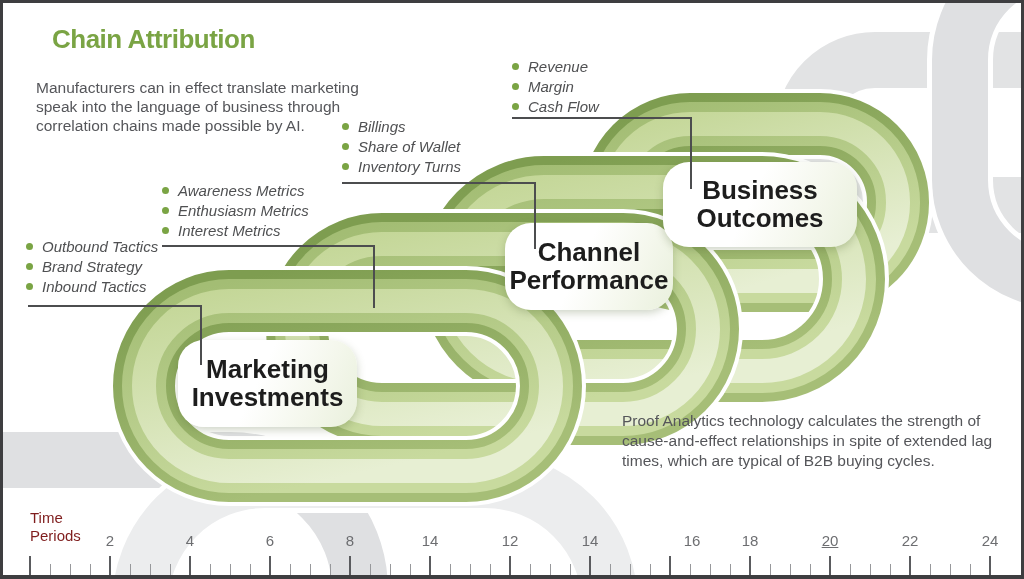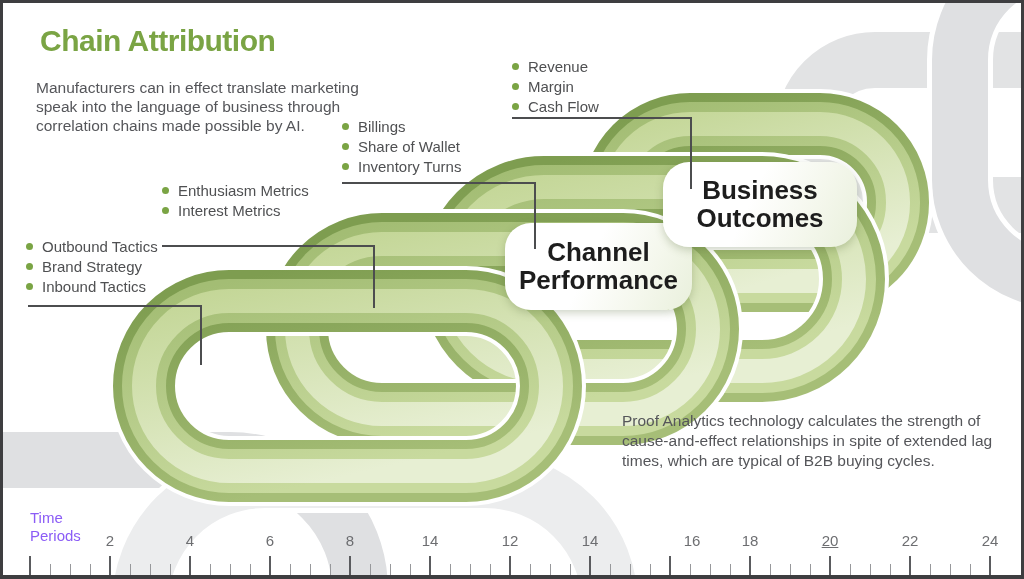--- a/index.html
+++ b/index.html
@@ -5,48 +5,48 @@
   html,body{margin:0;padding:0;background:#888;}
   *{box-sizing:border-box;}
   .stage{
     position:relative;width:1024px;height:579px;background:#ffffff;
     overflow:hidden;font-family:"Liberation Sans",sans-serif;
   }
   .frame{position:absolute;inset:0;border:3px solid #3e3e40;border-bottom-width:4px;z-index:30;pointer-events:none;}
   svg.chain{position:absolute;left:0;top:0;z-index:1;}
 
   .page-title{
-    position:absolute;left:40px;top:24px;margin:0;z-index:7;
-    font-size:30px;font-weight:700;color:#7aa444;letter-spacing:-0.5px;
+    position:absolute;left:52px;top:24px;margin:0;z-index:7;
+    font-size:26px;font-weight:700;color:#7aa444;letter-spacing:-0.5px;
   }
   .intro{
     position:absolute;left:36px;top:78px;margin:0;z-index:7;
     font-size:15.5px;line-height:19px;color:#55565a;white-space:pre-line;
   }
   .note{
     position:absolute;left:622px;top:411px;margin:0;z-index:7;
     font-size:15.5px;line-height:20px;color:#55565a;white-space:pre-line;
   }
 
-  ul.metrics{position:absolute;margin:0;padding:0;list-style:none;z-index:7;}
+  ul.metrics{position:absolute;margin:0;padding:0;list-style:none;z-index:7;font-style:italic;}
   ul.metrics li{position:relative;padding-left:16px;height:20px;font-size:15px;color:#4f5052;white-space:nowrap;}
   ul.metrics .dot{position:absolute;left:0;top:5px;width:7px;height:7px;border-radius:50%;background:#7aa444;}
 
   .connector{position:absolute;background:#4c4d4f;z-index:6;}
 
   .link-label{
     position:absolute;z-index:5;display:flex;align-items:center;justify-content:center;
     background:linear-gradient(115deg,#ffffff 45%,#f4f7ec 75%,#e9f0dc 100%);
     border-radius:26px;box-shadow:0 3px 9px rgba(80,100,50,.28);
     font-size:26px;font-weight:700;line-height:1.06;color:#1d1d1d;
     text-align:center;white-space:pre-line;
   }
 
   .ruler{position:absolute;left:0;top:0;width:1024px;height:579px;z-index:4;}
-  .timeline-label{position:absolute;left:30px;top:509px;font-size:15px;line-height:18px;color:#8b5cf6;white-space:pre-line;}
+  .timeline-label{position:absolute;left:30px;top:509px;font-size:15px;line-height:18px;color:#7f1d1d;white-space:pre-line;}
   .ruler .num{position:absolute;top:532px;width:40px;text-align:center;font-size:15px;color:#6d6e71;}
   .ruler .tick{position:absolute;background:#97989b;}
   .ruler .tick.major{background:#5a5b5e;}
 </style>
 </head>
 <body>
 
 <div class="stage">
 
   <svg class="chain" width="1024" height="579" viewBox="0 0 1024 579">
@@ -103,21 +103,23 @@
       <rect x="297" y="244" width="411" height="170" rx="85" fill="none" stroke="url(#gInner)" stroke-width="24"></rect>
     </g>
     <g>
       <rect x="144" y="301" width="407" height="170" rx="85" fill="none" stroke="#ffffff" stroke-width="70"></rect>
       <rect x="144" y="301" width="407" height="170" rx="85" fill="none" stroke="url(#gOuter)" stroke-width="62"></rect>
       <rect x="144" y="301" width="407" height="170" rx="85" fill="none" stroke="url(#gMid)" stroke-width="44"></rect>
       <rect x="144" y="301" width="407" height="170" rx="85" fill="none" stroke="url(#gInner)" stroke-width="24"></rect>
     </g>
   </svg>
 
-  <div class="link-label" style="left:505px;top:223px;width:187px;height:87px;">Channel
+  <div class="link-label" style="left:178px;top:340px;width:179px;height:87px;">Marketing
+Investments</div>
+  <div class="link-label" style="left:505px;top:223px;width:168px;height:87px;">Channel
 Performance</div>
   <div class="link-label" style="left:663px;top:162px;width:194px;height:85px;">Business
 Outcomes</div>
 
   <div class="connector" style="left:28px;top:305px;width:174px;height:2px;"></div>
   <div class="connector" style="left:200px;top:305px;width:2px;height:60px;"></div>
   <div class="connector" style="left:162px;top:245px;width:213px;height:2px;"></div>
   <div class="connector" style="left:373px;top:245px;width:2px;height:63px;"></div>
   <div class="connector" style="left:342px;top:182px;width:194px;height:2px;"></div>
   <div class="connector" style="left:534px;top:182px;width:2px;height:67px;"></div>
@@ -128,20 +130,21 @@
   <p class="intro">Manufacturers can in effect translate marketing
 speak into the language of business through
 correlation chains made possible by AI.</p>
 
   <ul class="metrics" style="left:26px;top:238px;">
     <li><span class="dot"></span><span>Outbound Tactics</span></li>
     <li><span class="dot"></span><span>Brand Strategy</span></li>
     <li><span class="dot"></span><span>Inbound Tactics</span></li>
   </ul>
   <ul class="metrics" style="left:162px;top:182px;">
+    <li><span class="dot"></span><span>Awareness Metrics</span></li>
     <li><span class="dot"></span><span>Enthusiasm Metrics</span></li>
     <li><span class="dot"></span><span>Interest Metrics</span></li>
   </ul>
   <ul class="metrics" style="left:342px;top:118px;">
     <li><span class="dot"></span><span>Billings</span></li>
     <li><span class="dot"></span><span>Share of Wallet</span></li>
     <li><span class="dot"></span><span>Inventory Turns</span></li>
   </ul>
   <ul class="metrics" style="left:512px;top:58px;">
     <li><span class="dot"></span><span>Revenue</span></li>

